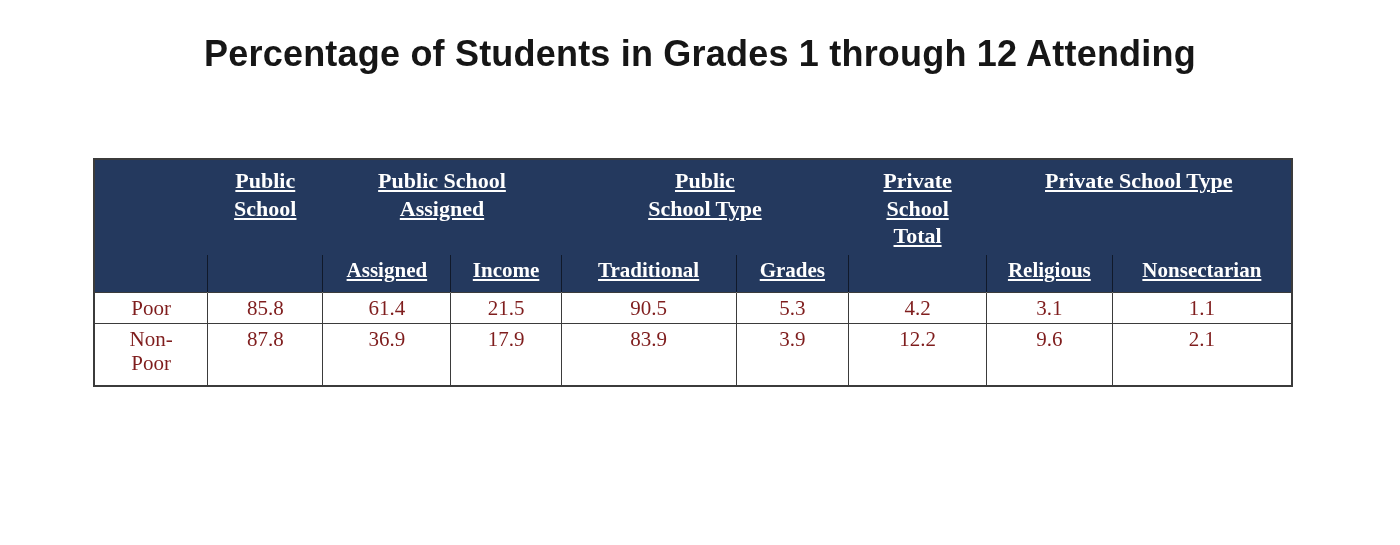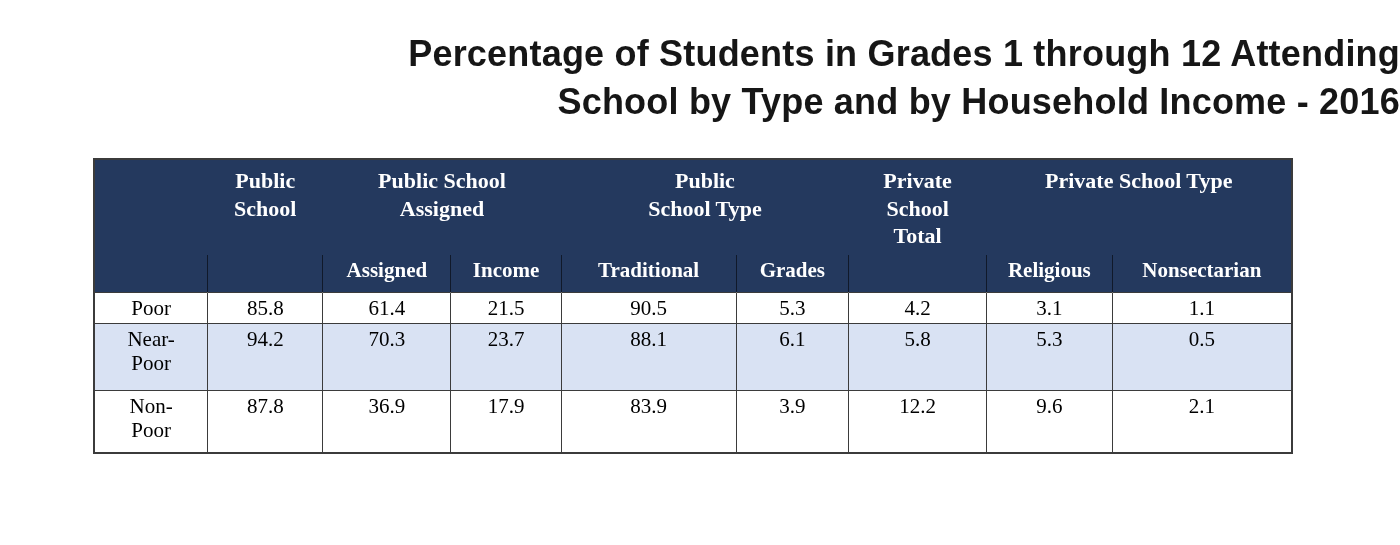--- a/index.html
+++ b/index.html
@@ -19,21 +19,21 @@
   }
   .page {
     position: relative;
     width: 1400px;
     height: 545px;
     background: var(--page-bg);
     overflow: hidden;
   }
   .title {
     padding-top: 30px;
-    text-align: right;
+    text-align: center;
     font-family: "Liberation Sans", sans-serif;
     font-weight: bold;
     font-size: 36px;
     line-height: 1.33;
     color: var(--title-color);
     letter-spacing: 0.2px;
   }
   .table-wrap {
     position: absolute;
     left: 93px;
@@ -45,20 +45,21 @@
     border-collapse: collapse;
     table-layout: fixed;
     border: 2px solid var(--border);
   }
   thead th {
     background: var(--header-bg);
     color: var(--header-text);
     font-weight: bold;
     text-align: center;
     white-space: pre-line;
+    text-decoration: underline;
   }
   tr.h1 th {
     height: 96px;
     vertical-align: top;
     padding-top: 7px;
     font-size: 22px;
     line-height: 1.25;
   }
   tr.h2 th {
     height: 37px;
@@ -69,34 +70,33 @@
   tr.h2 th + th { border-left: 1px solid var(--header-divider); }
   tbody td {
     border: 1.5px solid var(--border);
     background: var(--row-bg);
     text-align: center;
     vertical-align: top;
     font-size: 21px;
     line-height: 1.18;
     padding-top: 3px;
     white-space: pre-line;
-    color: #000000;
+    color: #7f1d1d;
   }
   tr.row-0 td { height: 31px; }
   tr.row-1 td { height: 67px; background: var(--row-alt-bg); }
   tr.row-2 td { height: 63px; }
 </style>
 </head>
 <body>
 
 <div class="page">
 
   <div class="title">
     <div>Percentage of Students in Grades 1 through 12 Attending</div>
-    <div>School by Type and by Household Income - 2016</div>
   </div>
 
   <div class="table-wrap">
     <table class="datatable">
       <colgroup>
         <col style="width:9.5%">
         <col style="width:9.6%">
         <col style="width:10.7%">
         <col style="width:9.2%">
         <col style="width:14.6%">
@@ -136,32 +136,20 @@
           <td>Poor</td>
           <td>85.8</td>
           <td>61.4</td>
           <td>21.5</td>
           <td>90.5</td>
           <td>5.3</td>
           <td>4.2</td>
           <td>3.1</td>
           <td>1.1</td>
         </tr>
-        <tr class="row-1">
-          <td>Near-
-Poor</td>
-          <td>94.2</td>
-          <td>70.3</td>
-          <td>23.7</td>
-          <td>88.1</td>
-          <td>6.1</td>
-          <td>5.8</td>
-          <td>5.3</td>
-          <td>0.5</td>
-        </tr>
         <tr class="row-2">
           <td>Non-
 Poor</td>
           <td>87.8</td>
           <td>36.9</td>
           <td>17.9</td>
           <td>83.9</td>
           <td>3.9</td>
           <td>12.2</td>
           <td>9.6</td>

